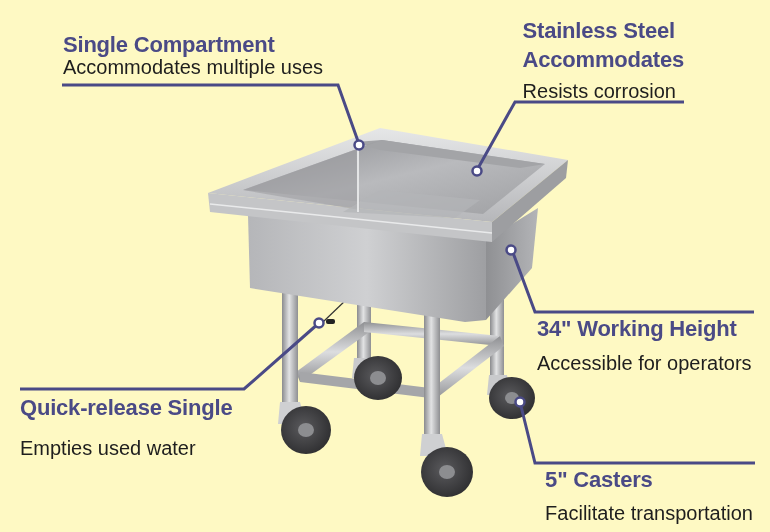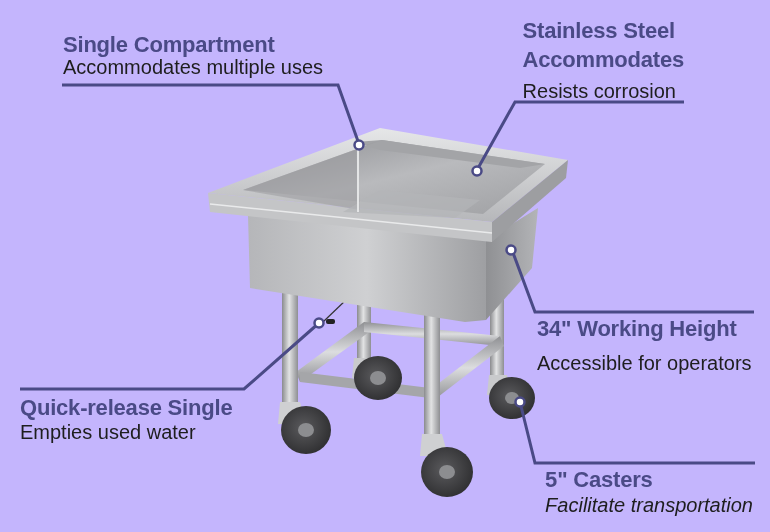--- a/index.html
+++ b/index.html
@@ -1,21 +1,21 @@
 <!DOCTYPE html>
 <html><head>
 <meta charset="utf-8">
 <style>
   html, body { margin: 0; padding: 0; background: #ffffff; }
   #stage {
     position: relative;
     width: 770px;
     height: 532px;
     overflow: hidden;
-    background: #c4b5fd;
+    background: #fef9c3;
     font-family: "Liberation Sans", "DejaVu Sans", sans-serif;
   }
   svg.art { position: absolute; left: 0; top: 0; }
   .label { position: absolute; white-space: nowrap; }
   .title {
     color: #4a4a86;
     font-weight: bold;
     font-size: 22px;
     line-height: 24px;
     letter-spacing: -0.2px;
@@ -158,21 +158,21 @@
     <div class="sub" style="margin-top:7px;">Resists corrosion</div>
   </div>
 
   <div class="label" style="left:537px; top:317px;">
     <div class="title">34" Working Height</div>
     <div class="sub" style="margin-top:12px;">Accessible for operators</div>
   </div>
 
   <div class="label" style="left:20px; top:396px;">
     <div class="title">Quick-release Single</div>
-    <div class="sub" style="margin-top:2px;">Empties used water</div>
+    <div class="sub" style="margin-top:18px;">Empties used water</div>
   </div>
 
   <div class="label right" style="right:17px; top:468px;">
     <div class="title">5" Casters</div>
-    <div class="sub" style="margin-top:3px;font-style:italic;">Facilitate transportation</div>
+    <div class="sub" style="margin-top:11px;">Facilitate transportation</div>
   </div>
 
 </div>
 
 </body></html>

